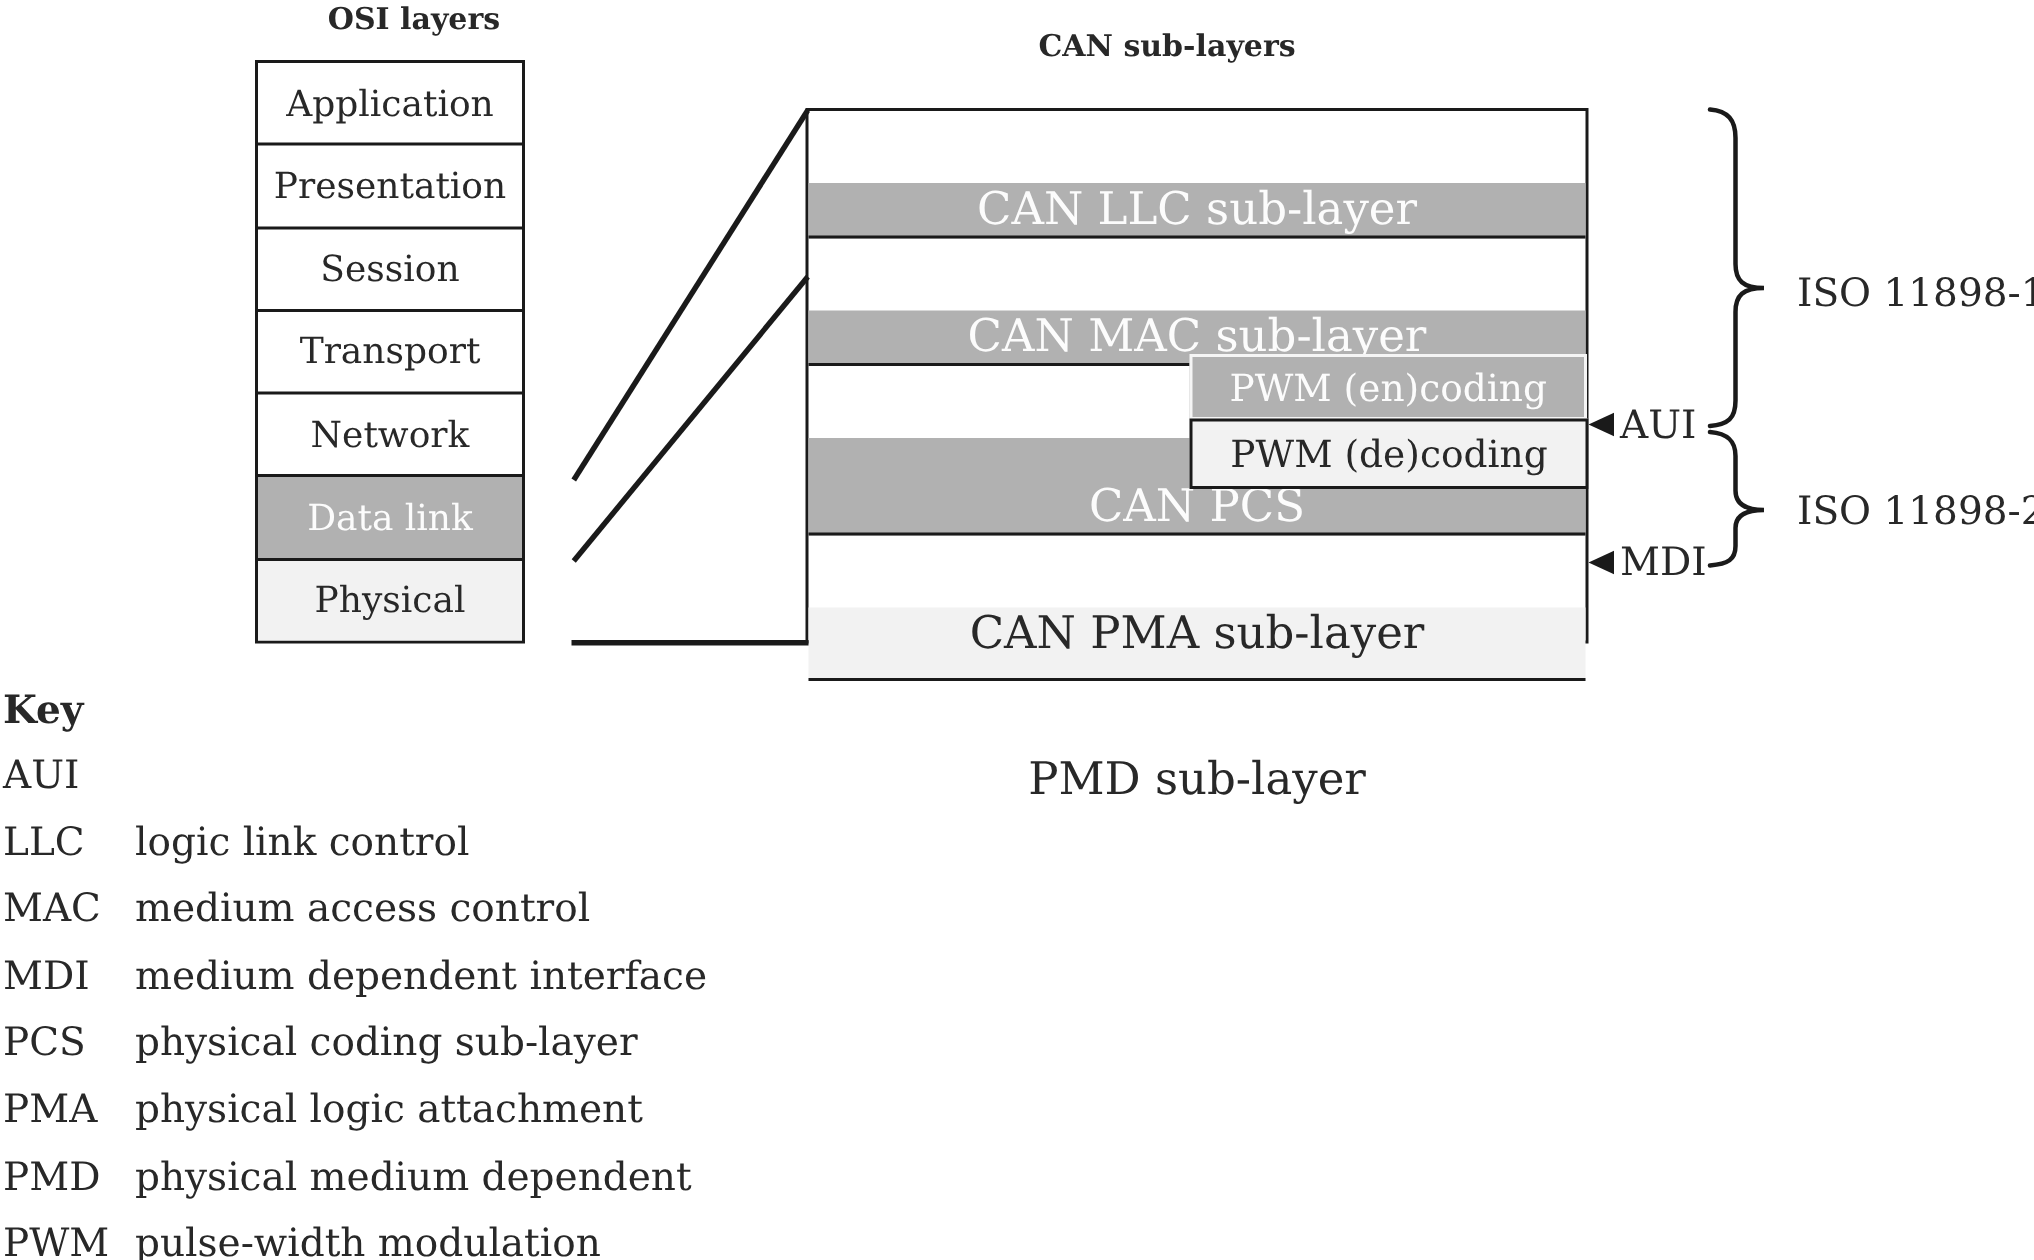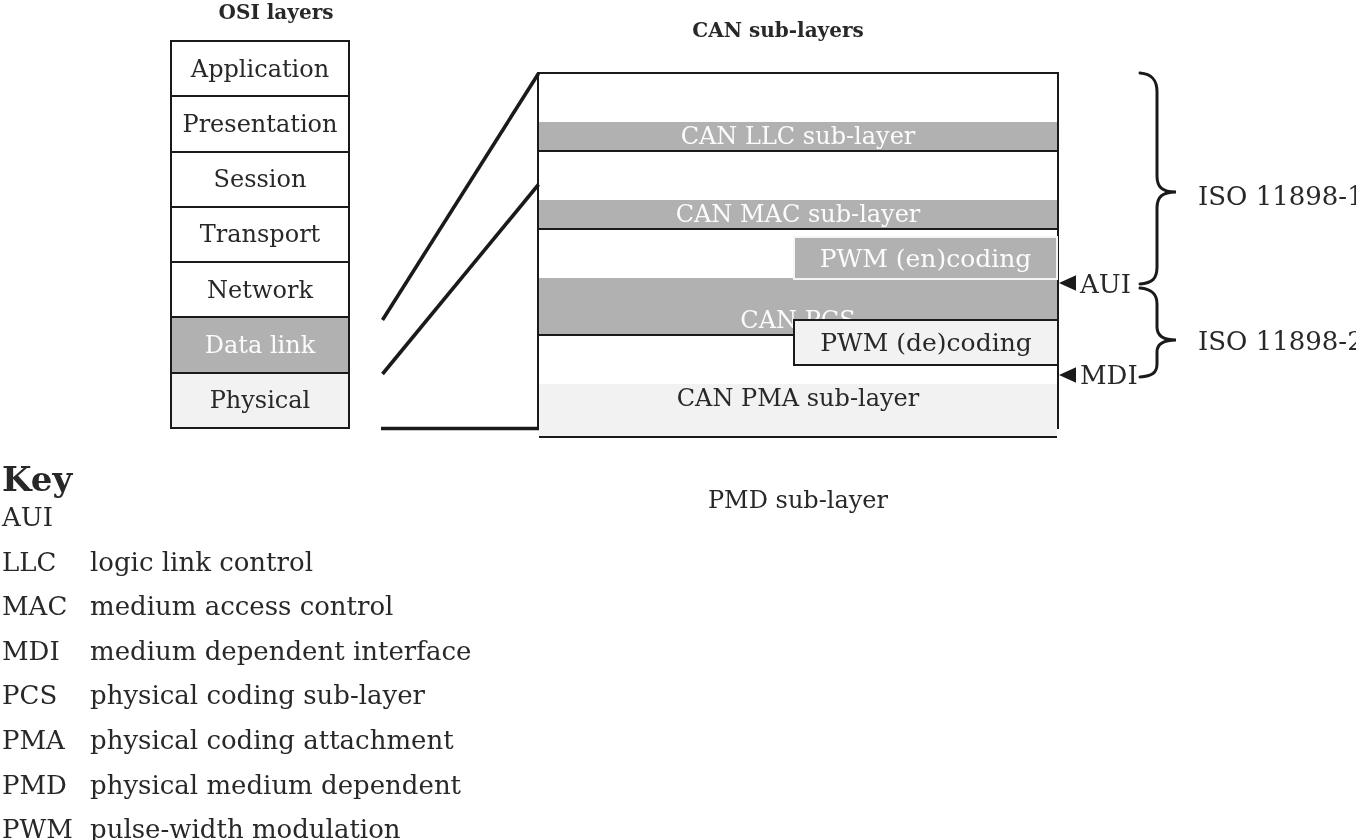--- a/index.html
+++ b/index.html
@@ -29,60 +29,59 @@
   .light { background:var(--light, #f2f2f2); }
 
   
   .can-stack {
     position:absolute; left:537px; top:72px; width:522px; height:357px;
     border:2px solid var(--line, #1a1a1a); box-sizing:border-box;
     display:flex; flex-direction:column; background:#fff;
   }
   .can-row {
     display:flex; align-items:center; justify-content:center;
-    font-size:24px; border-bottom:2px solid var(--line, #1a1a1a); box-sizing:border-box;
+    font-size:30px; border-bottom:2px solid var(--line, #1a1a1a); box-sizing:border-box;
     white-space:nowrap;
     margin-top:48px;
   }
   .can-row:last-child { border-bottom:none; }
   .row-llc { height:53px; }
   .row-mac { height:56px; }
   .row-pcs { height:98px; align-items:flex-start; padding-top:28px; }
-  .row-pma { height:78px; align-items:flex-end; padding-bottom:24px;text-align:center; }
+  .row-pma { height:78px; align-items:flex-end; padding-bottom:12px;text-align:center; }
   .row-pmd { flex:1 1 auto; }
 
   
   .pwm-box {
     position:absolute; display:flex; align-items:center; justify-content:center;
     font-size:25px; box-sizing:border-box; white-space:nowrap;
   }
   .pwm-enc {
     left:793px; top:236px; width:265px; height:44px;
     background:var(--gray, #b1b1b1); color:#fcfcfc;
     border:2px solid #f5f5f5;
     text-align:right;
   }
   .pwm-dec {
     left:793px; top:279px; width:266px; height:47px;
     background:var(--light, #f2f2f2);
     border:2px solid var(--line, #1a1a1a);
-    margin-top:40px;
   }
 
   .overlay { position:absolute; left:0; top:0; pointer-events:none; }
 
   .iface-label { position:absolute; font-size:26px; white-space:nowrap; }
   .aui-label { left:1080px; top:269px; }
   .mdi-label { left:1080px; top:360px; }
   .iso-label { position:absolute; font-size:26px; white-space:nowrap; }
   .iso1-label { left:1198px; top:181px; }
   .iso2-label { left:1198px; top:326px; }
 
   
-  .key-title { position:absolute; left:2px; top:459px; font-weight:bold; font-size:34px; }
+  .key-title { position:absolute; left:2px; top:459px; font-weight:bold; font-size:26px; }
   .key-entries { position:absolute; left:2px; top:495px; }
   .key-row { display:flex; align-items:baseline; line-height:44.6px; font-size:26px; white-space:nowrap; }
   .key-term { width:88px; flex:0 0 88px; }
 </style>
 </head>
 <body>
 
 <div class="canvas">
 
   <div class="title osi-title">OSI layers</div>
@@ -151,21 +150,21 @@
     <div class="key-row">
       <span class="key-term">MDI</span>
       <span class="key-def">medium dependent interface</span>
     </div>
     <div class="key-row">
       <span class="key-term">PCS</span>
       <span class="key-def">physical coding sub-layer</span>
     </div>
     <div class="key-row">
       <span class="key-term">PMA</span>
-      <span class="key-def">physical coding attachment</span>
+      <span class="key-def">physical logic attachment</span>
     </div>
     <div class="key-row">
       <span class="key-term">PMD</span>
       <span class="key-def">physical medium dependent</span>
     </div>
     <div class="key-row">
       <span class="key-term">PWM</span>
       <span class="key-def">pulse-width modulation</span>
     </div>
   </div>

